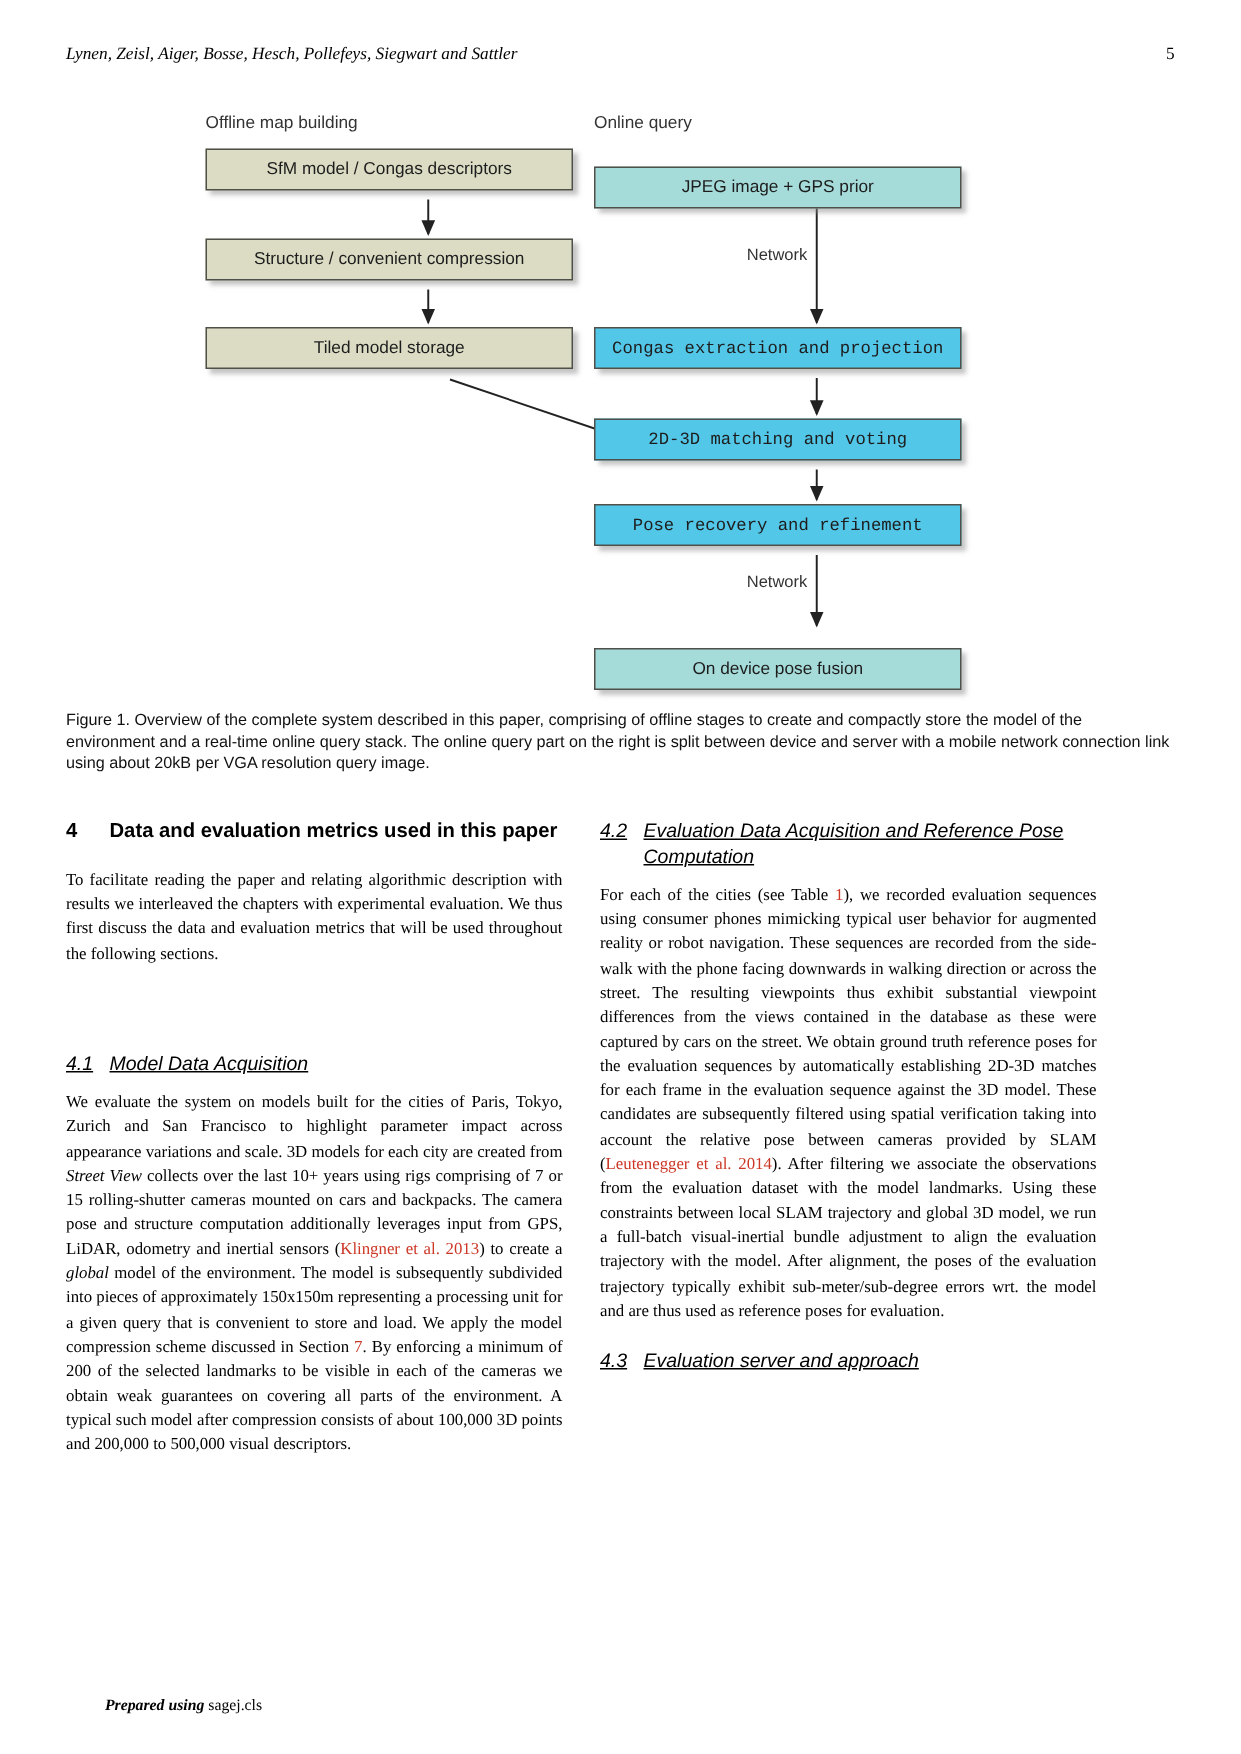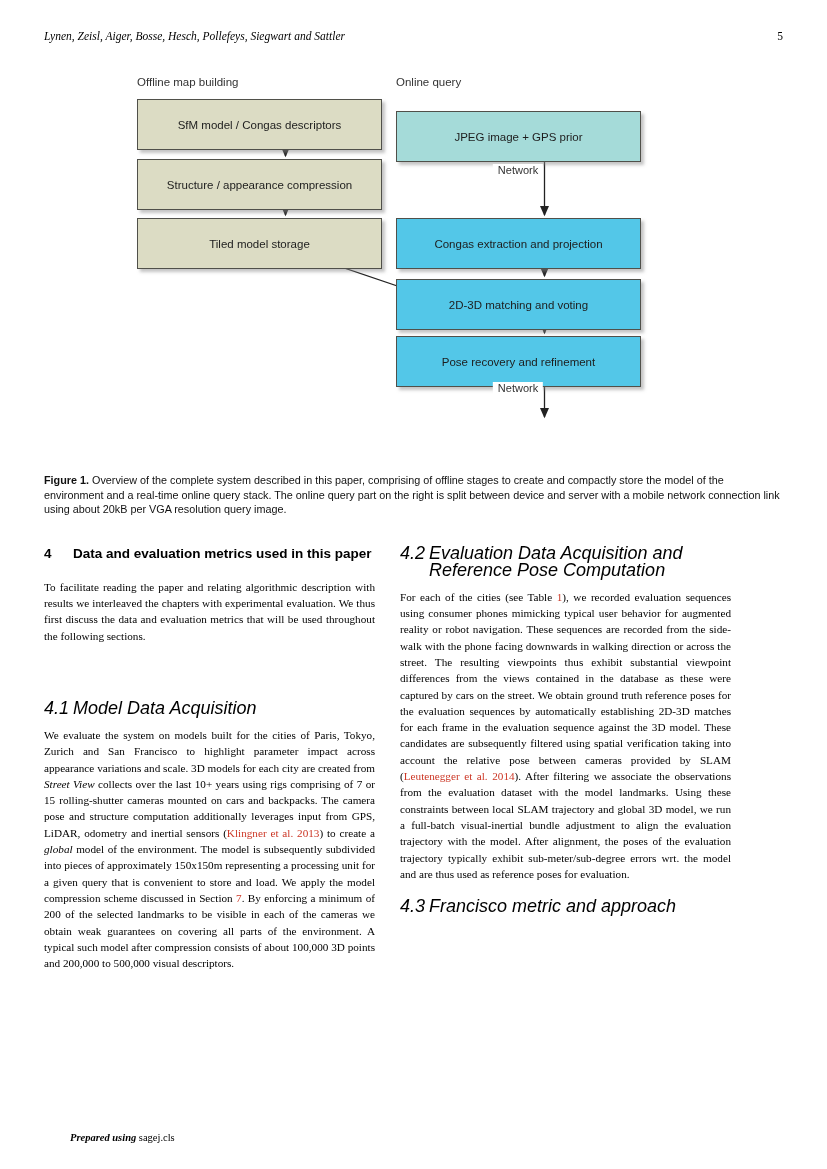--- a/index.html
+++ b/index.html
@@ -12,43 +12,43 @@
   .authors { font-style:italic; }
   .page-number { font-style:normal; }
 
   
   .system-figure { margin-top:34px; }
   .flowchart { position:relative; height:385px; font-family:"Liberation Sans", sans-serif; }
   .arrows { position:absolute; inset:0; width:100%; height:100%; pointer-events:none; }
   .col-label { position:absolute; top:0; text-align:left; font-size:11.5px; color:#333; }
   .offline-label { left:93px; width:245px; }
   .online-label { left:352px; width:245px; }
-  .fbox { position:absolute; width:245px; height:51px; display:flex; align-items:center; justify-content:center;
+  .fbox { position:absolute; width:245px; height:28px; display:flex; align-items:center; justify-content:center;
           font-size:11.5px; color:#1d1d1d; border:1.3px solid var(--box-border,#50504a);
           box-shadow:3px 3px 3px rgba(140,140,140,0.5); text-align:center; padding:0 6px; }
   .offline { left:93px; background:var(--offline-fill,#dcdcc4); }
   .online  { left:352px; }
   .device  { background:var(--device-fill,#a5dbd9);margin-top:12px; }
-  .server  { background:var(--server-fill,#53c7e8); }
+  .server  { background:var(--server-fill,#53c7e8);font-family:Liberation Mono, monospace; }
   .b-o1{top:23px} .b-o2{top:83px} .b-o3{top:142px}
   .b-q1{top:23px} .b-q2{top:142px} .b-q3{top:203px} .b-q4{top:260px} .b-q5{top:344px}
   .network-label { position:absolute; left:474px; transform:translateX(-50%); background:#fff; padding:0 5px;
                    font-size:11px; color:#333; }
   .nl1{ top:88px } .nl2{ top:306px }
 
   
   .caption { margin-top:12px; font-family:"Liberation Sans", sans-serif; font-size:10.8px; line-height:14.6px; color:#111; }
-  .cap-label { font-weight:bold; }
+  .cap-label { font-weight:normal; }
 
   
   .columns { display:flex; gap:25px; margin-top:28px; }
   .col { width:331px; }
   .sec-h { display:flex; font-family:"Liberation Sans", sans-serif; font-size:13.5px; line-height:18px; font-weight:bold; color:#000; }
   .sec-h .sec-num { width:29px; flex:none; }
-  .subsec-h { display:flex; font-family:"Liberation Sans", sans-serif; font-size:18px; line-height:17px; font-style:italic; font-weight:normal; }
+  .subsec-h { display:flex; font-family:"Liberation Sans", sans-serif; font-size:13px; line-height:17px; font-style:italic; font-weight:normal;text-decoration:underline; }
   .subsec-h .sec-num { width:29px; flex:none; }
   .body-p { font-size:11.2px; line-height:16.3px; text-align:justify; margin-top:16px; }
   .after-h { margin-top:10px; }
   .mt-41 { margin-top:56px; }
   .mt-43 { margin-top:16px; }
   .indent { margin-top:0; text-indent:13px; }
   .seg-i { font-style:italic; }
   .seg-r { color:var(--link,#cc3726); }
 
   
@@ -81,27 +81,28 @@
         <line x1="474.5" y1="176" x2="474.5" y2="200" stroke="#222" stroke-width="1.3" marker-end="url(#ah)"></line>
         <line x1="474.5" y1="237" x2="474.5" y2="257" stroke="#222" stroke-width="1.3" marker-end="url(#ah)"></line>
         <line x1="474.5" y1="294" x2="474.5" y2="341" stroke="#222" stroke-width="1.3" marker-end="url(#ah)"></line>
         <line x1="230" y1="177" x2="348" y2="217" stroke="#222" stroke-width="1.3" marker-end="url(#ah)"></line>
       </svg>
 
       <div class="col-label offline-label">Offline map building</div>
       <div class="col-label online-label">Online query</div>
 
       <div class="fbox offline b-o1">SfM model / Congas descriptors</div>
-      <div class="fbox offline b-o2">Structure / appearance compression</div>
+      <div class="fbox offline b-o2">Structure / convenient compression</div>
       <div class="fbox offline b-o3">Tiled model storage</div>
 
       <div class="fbox online device b-q1">JPEG image + GPS prior</div>
       <div class="fbox online server b-q2">Congas extraction and projection</div>
       <div class="fbox online server b-q3">2D-3D matching and voting</div>
       <div class="fbox online server b-q4">Pose recovery and refinement</div>
+      <div class="fbox online device b-q5">On device pose fusion</div>
 
       <span class="network-label nl1">Network</span>
       <span class="network-label nl2">Network</span>
     </div>
 
     <figcaption class="caption"><b class="cap-label">Figure 1.</b><span class="cap-text"> Overview of the complete system described in this paper, comprising of offline stages to create and compactly store the model of the environment and a real-time online query stack. The online query part on the right is split between device and server with a mobile network connection link using about 20kB per VGA resolution query image.</span></figcaption>
   </figure>
 
   <main class="columns">
 
@@ -121,21 +122,21 @@
 
     <section class="col">
       <h3 class="subsec-h">
         <span class="sec-num">4.2</span>
         <span class="subsec-title">Evaluation Data Acquisition and Reference Pose Computation</span>
       </h3>
       <p class="body-p after-h"><span>For each of the cities (see Table </span><span class="seg-r">1</span><span>), we recorded evaluation sequences using consumer phones mimicking typical user behavior for augmented reality or robot navigation. These sequences are recorded from the side-walk with the phone facing downwards in walking direction or across the street. The resulting viewpoints thus exhibit substantial viewpoint differences from the views contained in the database as these were captured by cars on the street. We obtain ground truth reference poses for the evaluation sequences by automatically establishing 2D-3D matches for each frame in the evaluation sequence against the 3D model. These candidates are subsequently filtered using spatial verification taking into account the relative pose between cameras provided by SLAM (</span><span class="seg-r">Leutenegger et al. 2014</span><span>). After filtering we associate the observations from the evaluation dataset with the model landmarks. Using these constraints between local SLAM trajectory and global 3D model, we run a full-batch visual-inertial bundle adjustment to align the evaluation trajectory with the model. After alignment, the poses of the evaluation trajectory typically exhibit sub-meter/sub-degree errors wrt. the model and are thus used as reference poses for evaluation.</span></p>
 
       <h3 class="subsec-h mt-43">
         <span class="sec-num">4.3</span>
-        <span class="subsec-title">Francisco metric and approach</span>
+        <span class="subsec-title">Evaluation server and approach</span>
       </h3>
     </section>
 
   </main>
 
   <footer class="page-footer">
     <span class="foot-prefix">Prepared using </span><span class="foot-cls">sagej.cls</span>
   </footer>
 
 </div>

